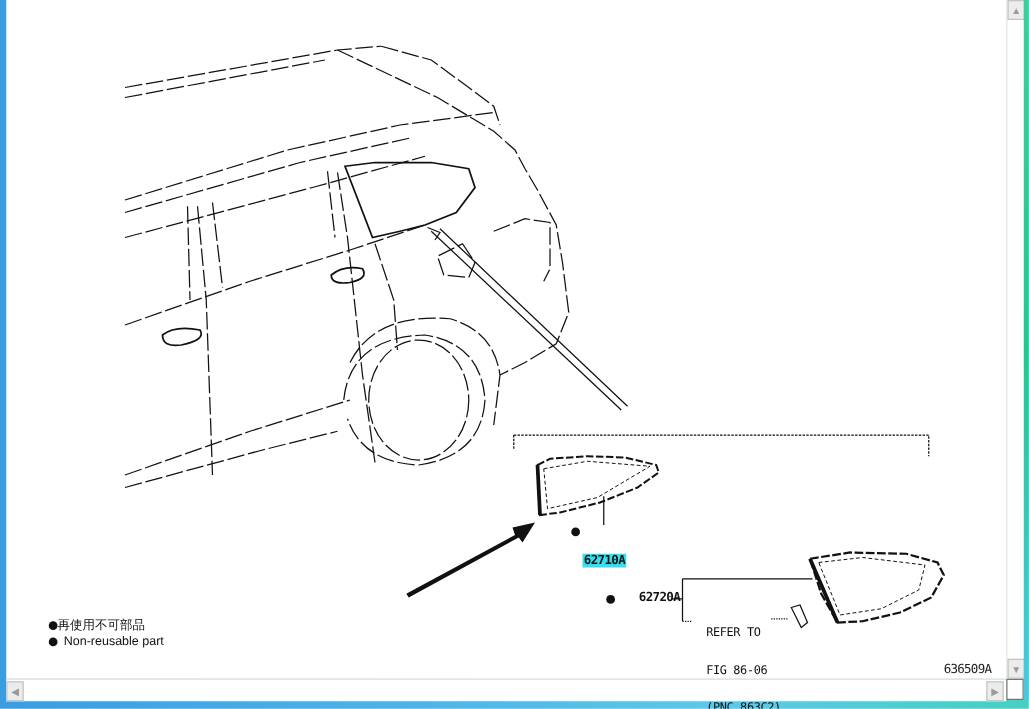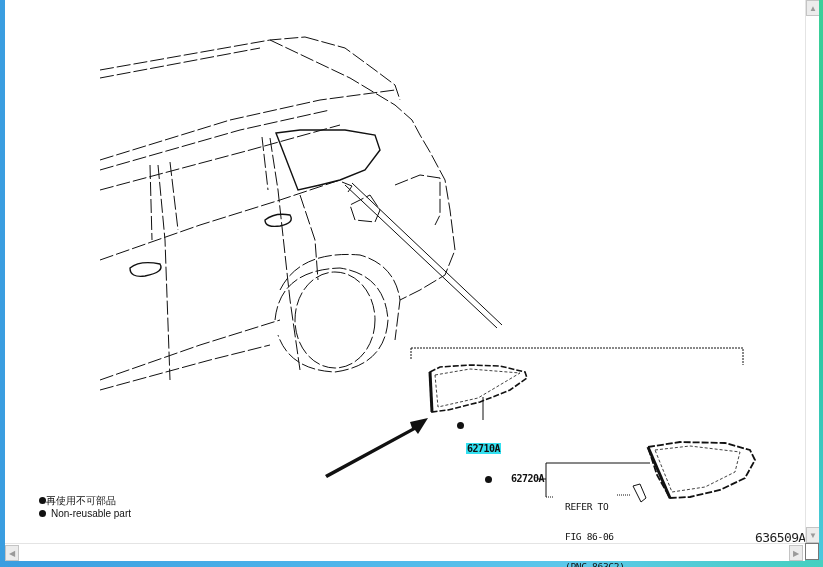--- a/index.html
+++ b/index.html
@@ -18,21 +18,21 @@
   .hscroll .left { left:0; top:1px; }
   .hscroll .right { left:784px; top:1px; }
   .corner { position:absolute; left:805px; top:543px; width:14px; height:17px; background:#fff; border:1px solid #777; box-sizing:border-box; }
   .rightstrip { position:absolute; left:819px; top:0; width:4px; height:560px; background:linear-gradient(180deg,#3ccf9a,#23c88f 50%,#4cc8e0); }
   svg.drawing { position:absolute; left:0; top:0; }
   .label { position:absolute; font-family:"DejaVu Sans Mono", monospace; font-size:10px; font-weight:bold; color:#111; letter-spacing:-0.5px; white-space:nowrap; }
   .label.hl { background:#33e0f0; padding:0 1px; }
   .bullet { position:absolute; width:7px; height:7px; border-radius:50%; background:#111; }
   .note { position:absolute; font-size:10px; color:#111; white-space:pre; line-height:13px; }
   .refer { position:absolute; font-family:"DejaVu Sans Mono", monospace; font-size:9.5px; color:#111; line-height:10px; white-space:pre; letter-spacing:-0.3px; }
-  .figid { position:absolute; font-family:"DejaVu Sans Mono", monospace; font-size:13px; color:#222; letter-spacing:-0.6px; }
+  .figid { position:absolute; font-family:"DejaVu Sans Mono", monospace; font-size:10px; color:#222; letter-spacing:-0.6px; }
 </style>
 </head>
 <body>
 
 <div class="viewer"></div>
 
 <svg class="drawing" width="805" height="543" xmlns="http://www.w3.org/2000/svg">
   <g fill="none" stroke="#111" stroke-width="1" stroke-dasharray="14,3">
 
     <path d="M100 70 L270 40 L305 37"></path>

